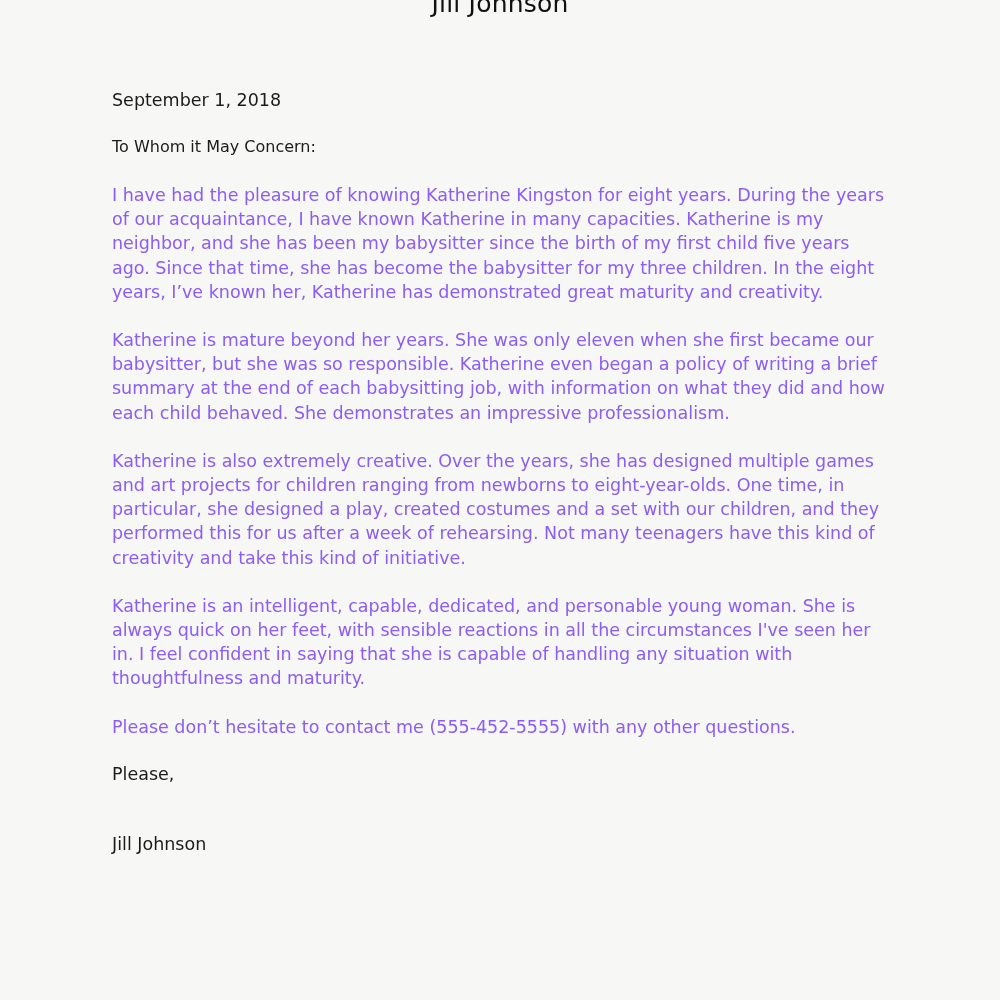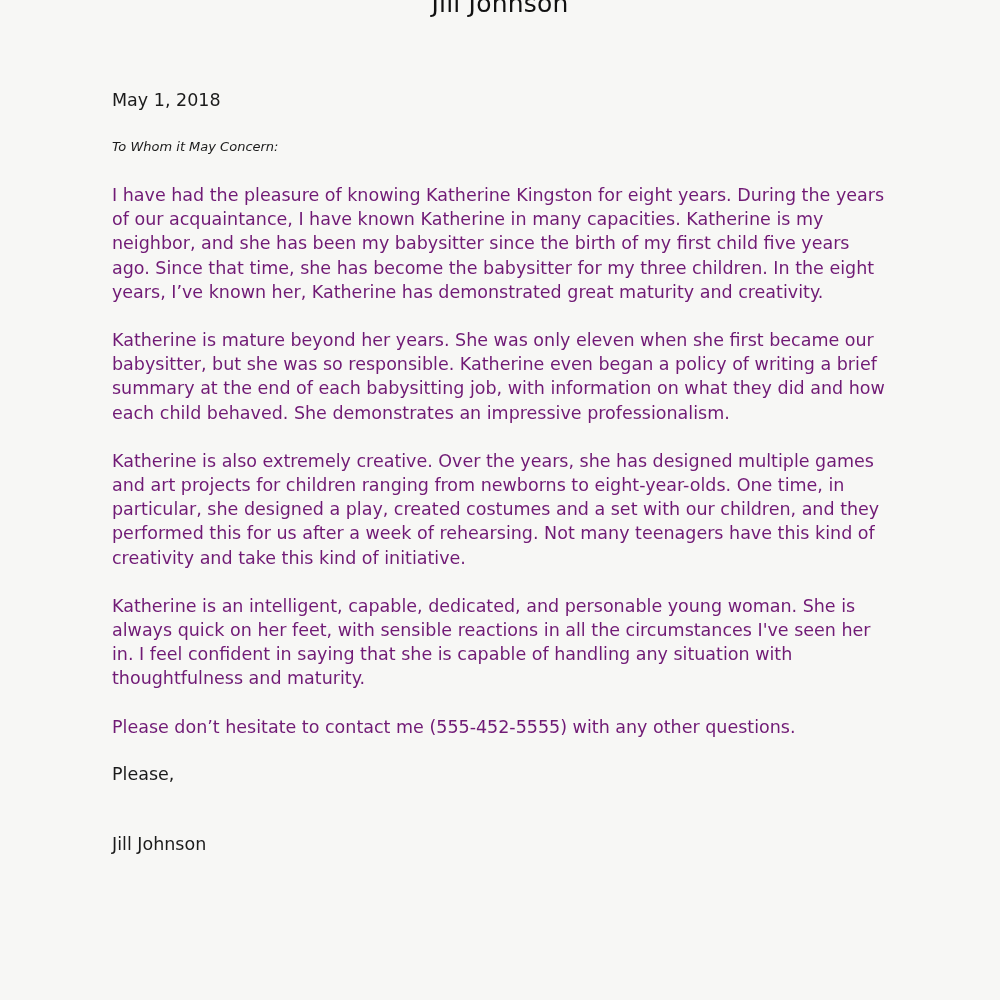--- a/index.html
+++ b/index.html
@@ -46,31 +46,30 @@
   .body-wrap {
     padding: 0 112px 0 112px;
     margin-top: 63px;
   }
   .date {
     font-size: 17.5px;
     line-height: 22px;
     margin: 0 0 25px 0;
   }
   .salutation {
-    font-size: 13px;
+    font-size: 16px;
     line-height: 22px;
     margin: 0 0 25px 0;
-    font-style: italic;
   }
   p.para {
     font-size: 17.5px;
     line-height: 24.2px;
     margin: 0 0 24px 0;
     text-align: left;
-    color: #701a75;
+    color: #8b5cf6;
   }
   .closing {
     font-size: 17.5px;
     line-height: 22px;
     margin: 0 0 24px 0;
   }
   .signature {
     font-size: 17.5px;
     line-height: 22px;
     margin: 48px 0 0 0;
@@ -79,21 +78,21 @@
 </head>
 <body>
 
 <div class="page">
 
   <div class="letterhead">
     <h1 class="lh-name">Jill Johnson</h1>
   </div>
 
   <div class="body-wrap">
-    <div class="date">May 1, 2018</div>
+    <div class="date">September 1, 2018</div>
     <div class="salutation">To Whom it May Concern:</div>
 
     <p class="para">I have had the pleasure of knowing Katherine Kingston for eight years. During the years of our acquaintance, I have known Katherine in many capacities. Katherine is my neighbor, and she has been my babysitter since the birth of my first child five years ago. Since that time, she has become the babysitter for my three children. In the eight years, I’ve known her, Katherine has demonstrated great maturity and creativity.</p>
     <p class="para">Katherine is mature beyond her years. She was only eleven when she first became our babysitter, but she was so responsible. Katherine even began a policy of writing a brief summary at the end of each babysitting job, with information on what they did and how each child behaved. She demonstrates an impressive professionalism.</p>
     <p class="para">Katherine is also extremely creative. Over the years, she has designed multiple games and art projects for children ranging from newborns to eight-year-olds. One time, in particular, she designed a play, created costumes and a set with our children, and they performed this for us after a week of rehearsing. Not many teenagers have this kind of creativity and take this kind of initiative.</p>
     <p class="para">Katherine is an intelligent, capable, dedicated, and personable young woman. She is always quick on her feet, with sensible reactions in all the circumstances I've seen her in. I feel confident in saying that she is capable of handling any situation with thoughtfulness and maturity.</p>
     <p class="para">Please don’t hesitate to contact me (555-452-5555) with any other questions.</p>
 
     <div class="closing">Please,</div>
     <div class="signature">Jill Johnson</div>

